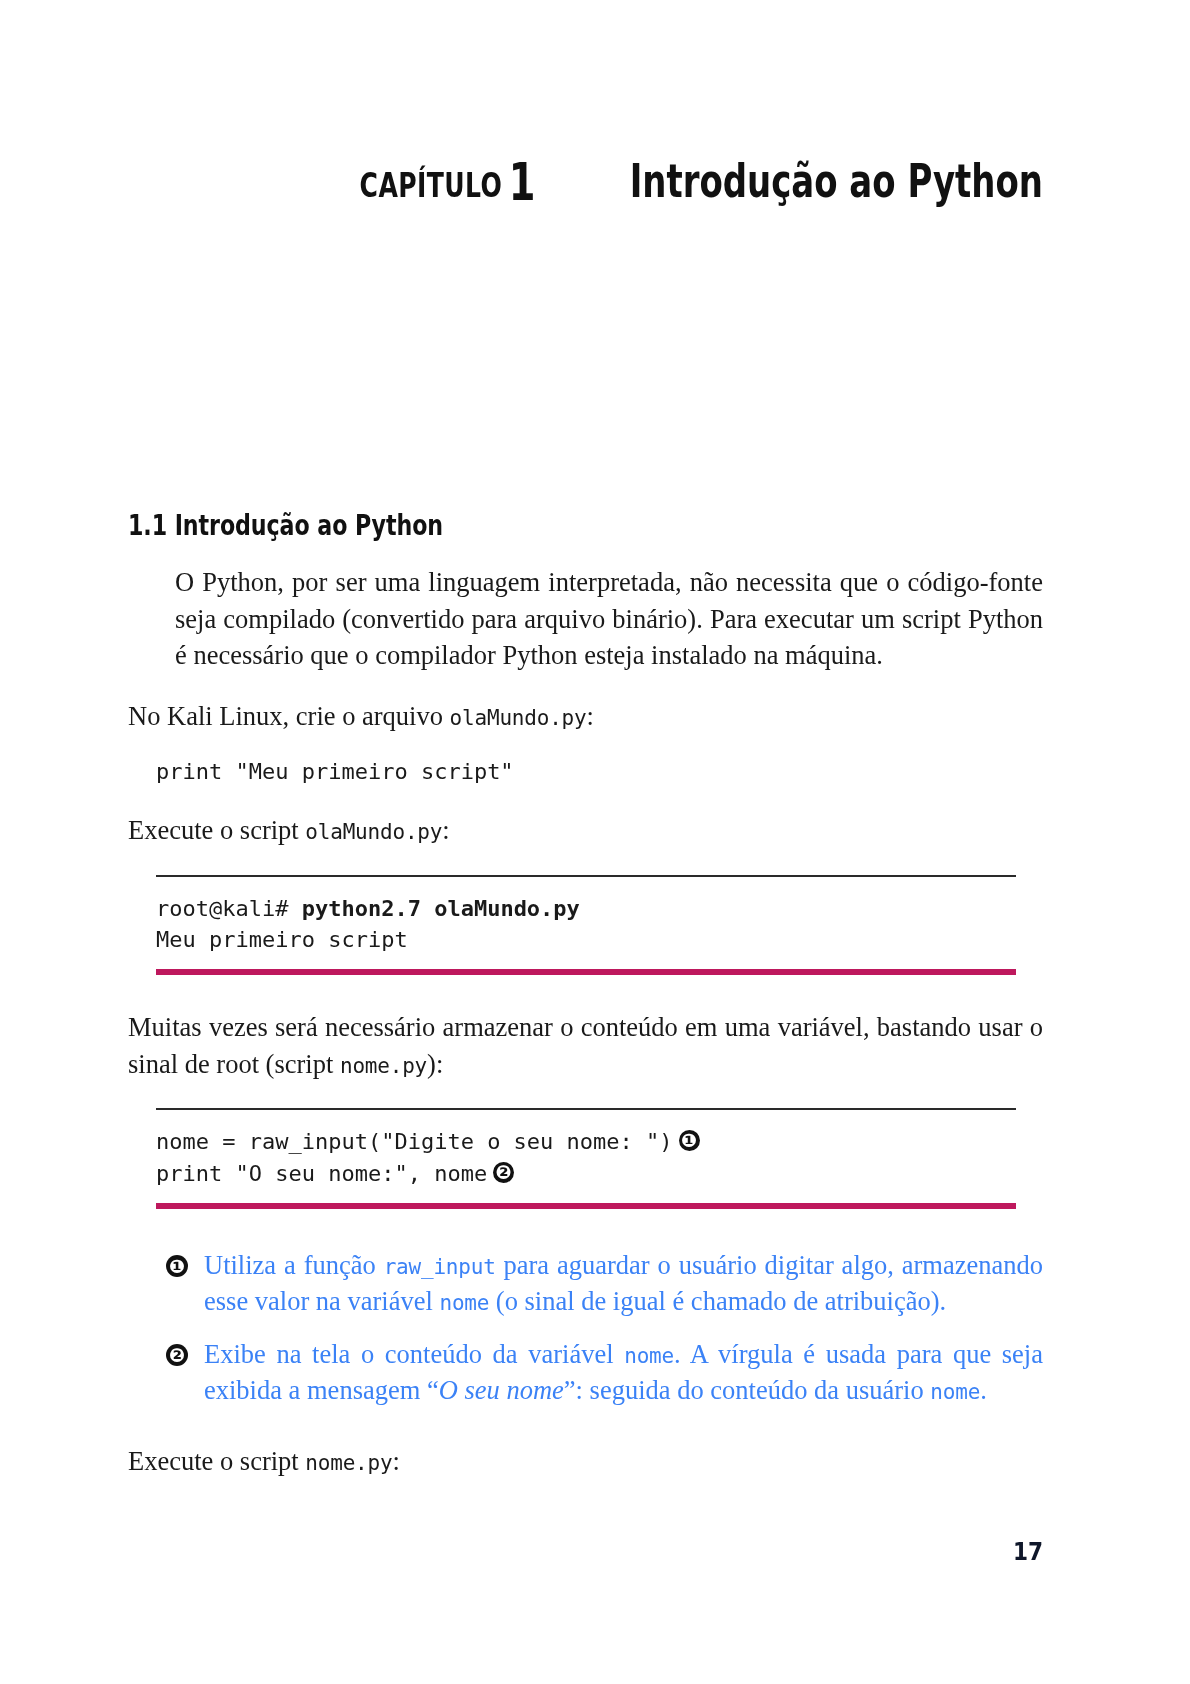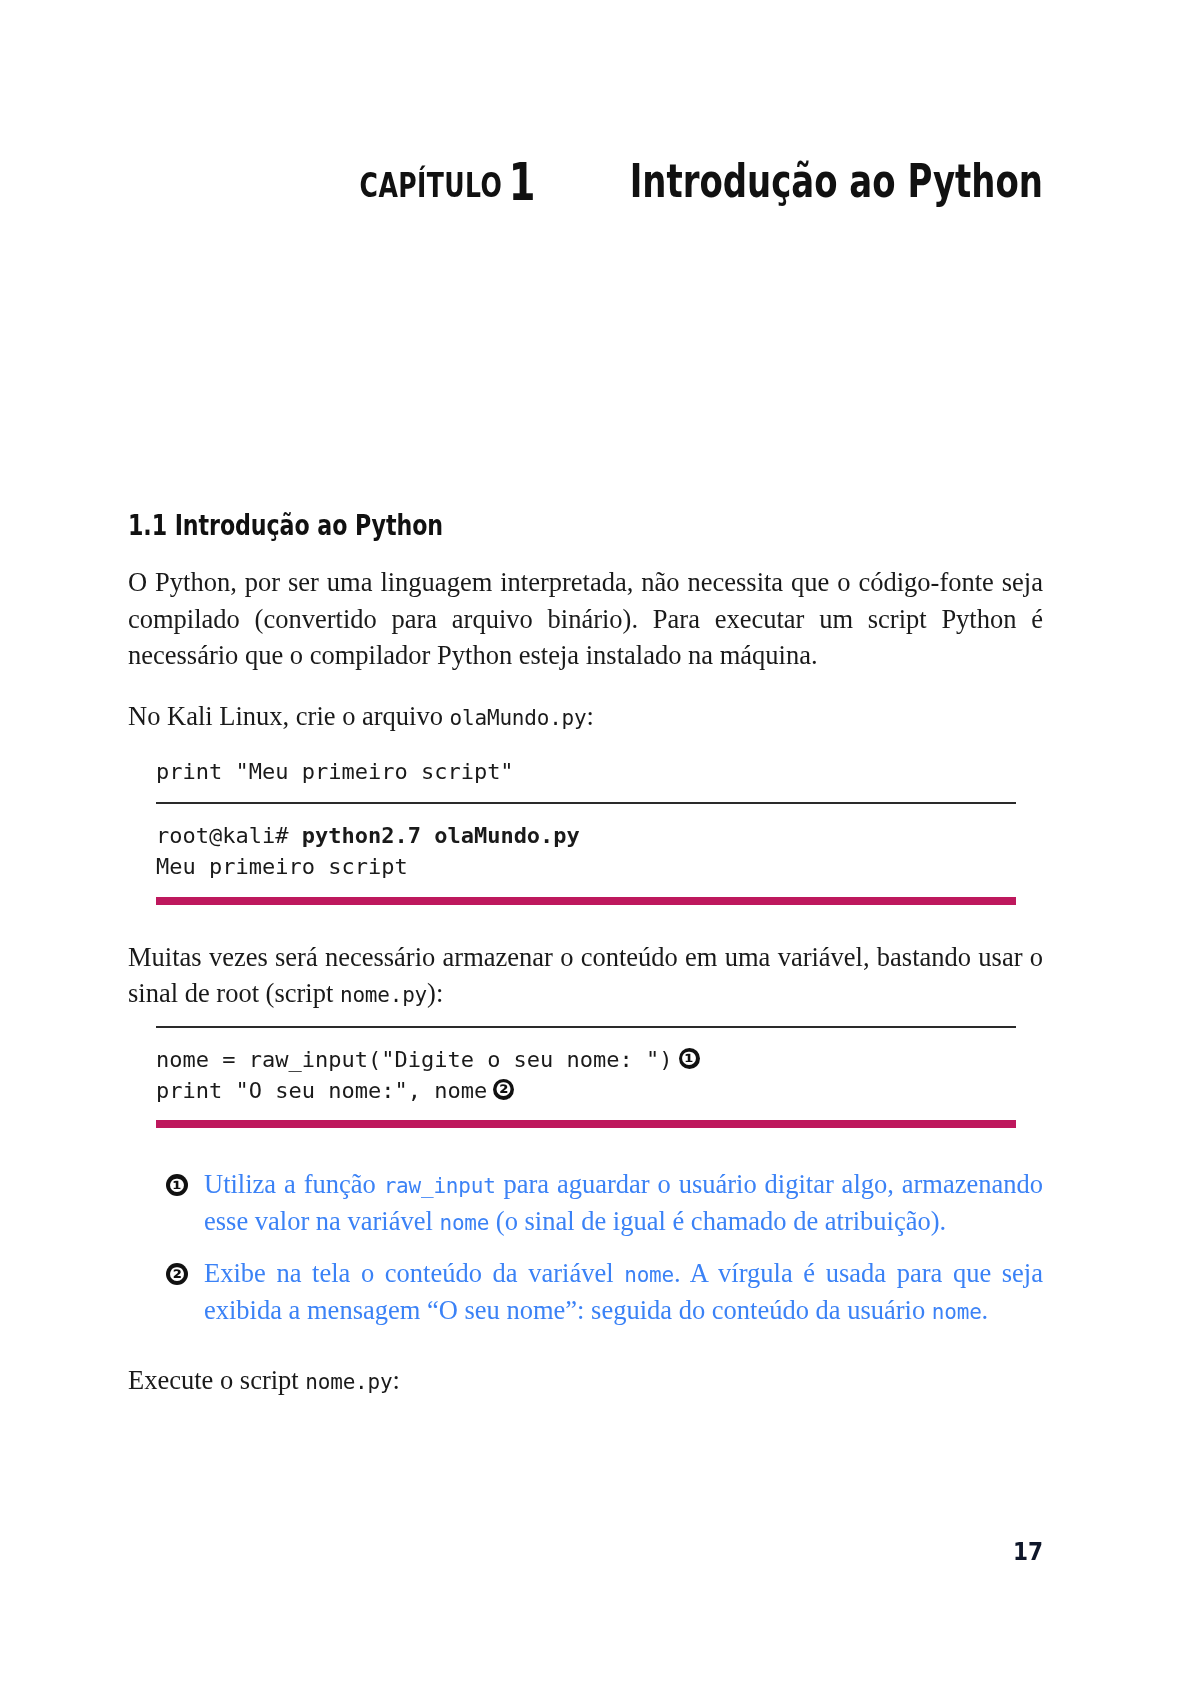--- a/index.html
+++ b/index.html
@@ -87,46 +87,46 @@
   
   p.body {
     font-family: "Liberation Serif", serif;
     font-size: 26.5px;
     line-height: 1.38;
     text-align: justify;
     text-justify: inter-word;
     margin: 0;
     color: #1a1a1a;
   }
-  p.first-para { margin-top: 22px; }
+  p.first-para { margin-top: 22px; margin-left: 47px; }
   p.spaced { margin-top: 24px; }
 
   code, .mono {
     font-family: "DejaVu Sans Mono", "Liberation Mono", monospace;
     font-size: 21px;
     letter-spacing: -0.2px;
     margin-top: 15px;
   }
-  .italic { }
+  .italic { font-style: italic; }
 
   
   .code-plain {
     font-family: "DejaVu Sans Mono", "Liberation Mono", monospace;
     font-size: 22px;
     line-height: 1.45;
     margin: 22px 0 0 28px;
     white-space: pre;
     color: #1a1a1a;
   }
 
   
   .code-block {
-    margin: 14px 0 0 28px;
+    margin: 26px 0 0 28px;
     border-top: 2px solid #2a2a2a;
-    border-bottom: 8px solid #be185d;
+    border-bottom: 6px solid #be185d;
     padding: 16px 0 14px 0;
     width: 860px;
     box-sizing: border-box;
   }
   .code-block .line {
     font-family: "DejaVu Sans Mono", "Liberation Mono", monospace;
     font-size: 22px;
     line-height: 1.42;
     white-space: pre;
     color: #1a1a1a;
@@ -217,20 +217,21 @@
     
     <p class="body first-para">O Python, por ser uma linguagem interpretada, não necessita que o código-fonte seja compilado (convertido para arquivo binário). Para executar um script Python é necessário que o compilador Python esteja instalado na máquina.</p>
 
     
     <p class="body spaced"><span>No Kali Linux, crie o arquivo </span><code>olaMundo.py</code><span>:</span></p>
 
     
     <div class="code-plain">print "Meu primeiro script"</div>
 
     
+    <p class="body spaced"><span>Execute o script </span><code>olaMundo.py</code><span>:</span></p>
 
     
     <div class="code-block">
       <div class="line"><span>root@kali# </span><b>python2.7 olaMundo.py</b></div>
       <div class="line">Meu primeiro script</div>
     </div>
 
     
     <p class="body spaced" style="margin-top:34px;"><span>Muitas vezes será necessário armazenar o conteúdo em uma variável, bastando usar o sinal de root (script </span><code>nome.py</code><span>):</span></p>
 

